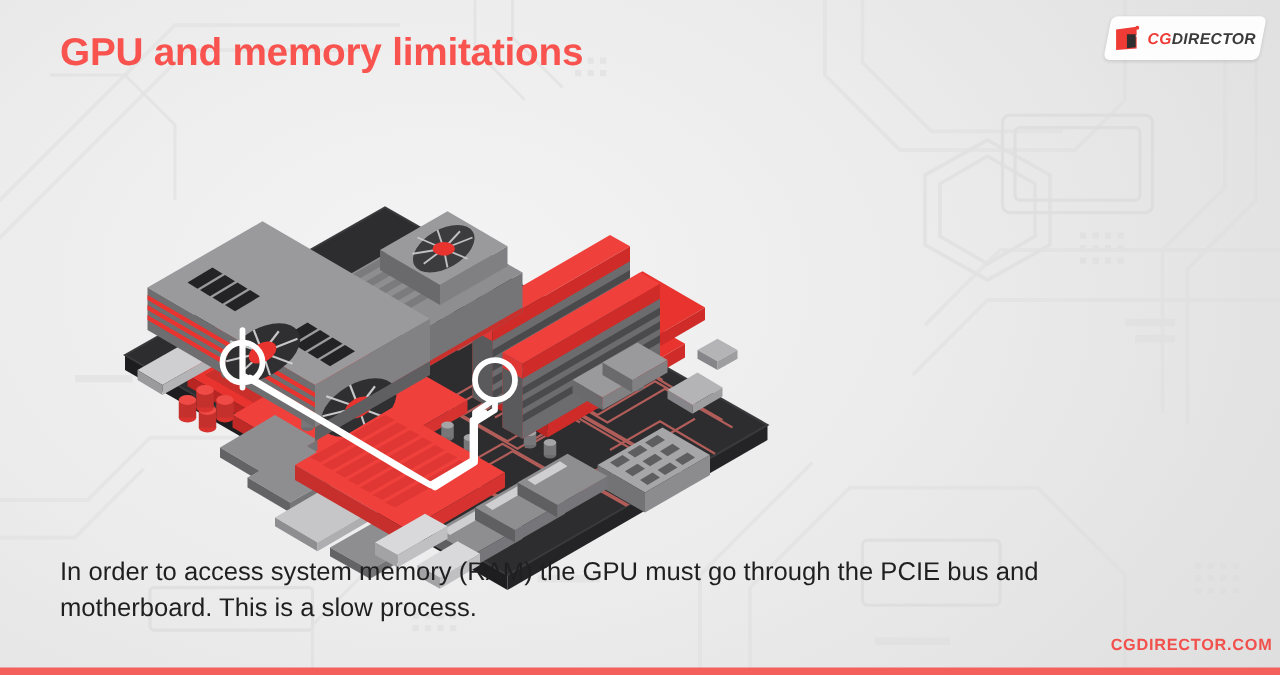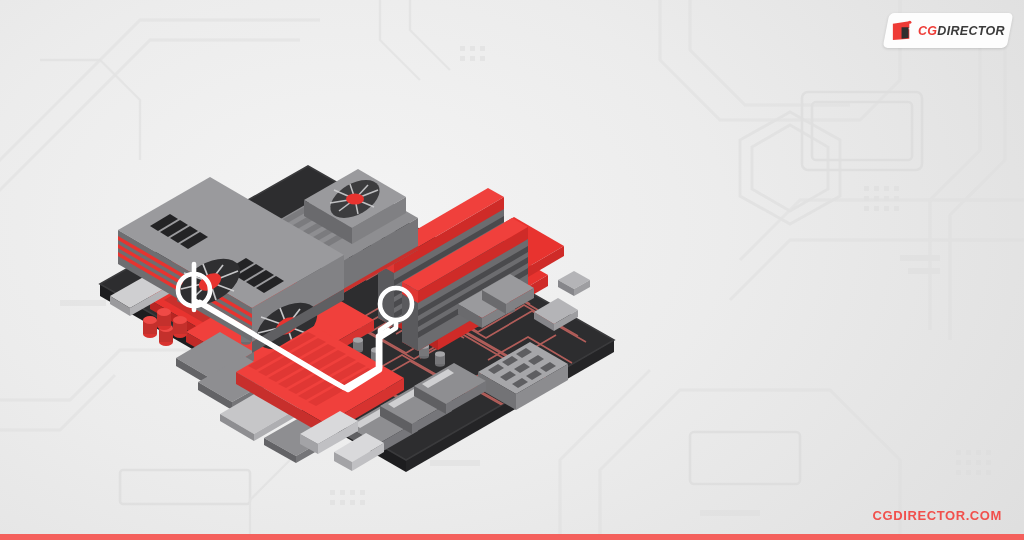--- a/index.html
+++ b/index.html
@@ -50,21 +50,21 @@
   .illus svg{width:100%;height:100%;display:block;overflow:visible;}
 
   
   .body-copy{
     position:absolute;left:48px;top:443px;width:880px;
     font-size:20.5px;line-height:1.42;color:#1f1f1f;font-weight:400;
   }
 
   
   .footer-url{
-    position:absolute;right:22px;bottom:17px;
+    position:absolute;right:6px;bottom:17px;
     font-size:13px;font-weight:bold;letter-spacing:.6px;color:#f1504c;text-align:center;
   }
   .footer-bar{
     position:absolute;left:0;right:0;bottom:0;height:6px;background:#f4605c;
   }
 </style>
 </head>
 <body>
 
 <div id="stage">
@@ -179,20 +179,21 @@
       </g>
       <g stroke="#dcdcdc" stroke-width="2.4" fill="none" opacity=".9">
         <path d="M380 0 L380 40 L420 80"></path>
         <path d="M410 0 L410 30 L450 70"></path>
         <path d="M250 540 L250 500 L300 450"></path>
         <path d="M40 60 L100 60 L140 100 L140 160"></path>
       </g>
     </svg>
   </div>
 
+  <div class="title">GPU and memory limitations</div>
 
   <div class="logo-badge">
     <div class="logo-inner">
       <svg class="logo-mark" viewBox="0 0 24 23" xmlns="http://www.w3.org/2000/svg">
         <path d="M2 4 L20 1.5 L20 9 L12.5 9 L12.5 12.5 L16 12.5 L16 10 L20 10 L20 20.5 L2 22 Z" fill="#ee3b36"></path>
         <path d="M11.5 8 L19.2 8 L19.2 19.6 L11.5 20.4 Z" fill="#2f2f2f"></path>
         <circle cx="20.6" cy="2.4" r="1.7" fill="#ee3b36"></circle>
       </svg>
       <span class="logo-text"><span class="logo-cg">CG</span><span class="logo-dir">DIRECTOR</span></span>
     </div>
@@ -646,17 +647,18 @@
       <g fill="none" stroke="#ffffff" stroke-width="4.6" stroke-linecap="round" stroke-linejoin="round">
         <path d="M136 160 L136 200"></path>
         <path d="M142 198 L290 286 L322 266 L322 226 L334 218"></path>
       </g>
       <circle cx="136" cy="186" r="16" fill="none" stroke="#ffffff" stroke-width="4.6"></circle>
       <circle cx="338" cy="200" r="16" fill="none" stroke="#ffffff" stroke-width="4.6"></circle>
       <path d="M338 216 L338 224 L322 234 L322 264 L292 284" fill="none" stroke="#ffffff" stroke-width="4.6" stroke-linecap="round" stroke-linejoin="round"></path>
     </svg>
   </div>
 
+  <div class="body-copy">In order to access system memory (RAM) the GPU must go through the PCIE bus and motherboard. This is a slow process.</div>
 
   <div class="footer-url">CGDIRECTOR.COM</div>
   <div class="footer-bar"></div>
 
 </div>
 
 </body></html>

